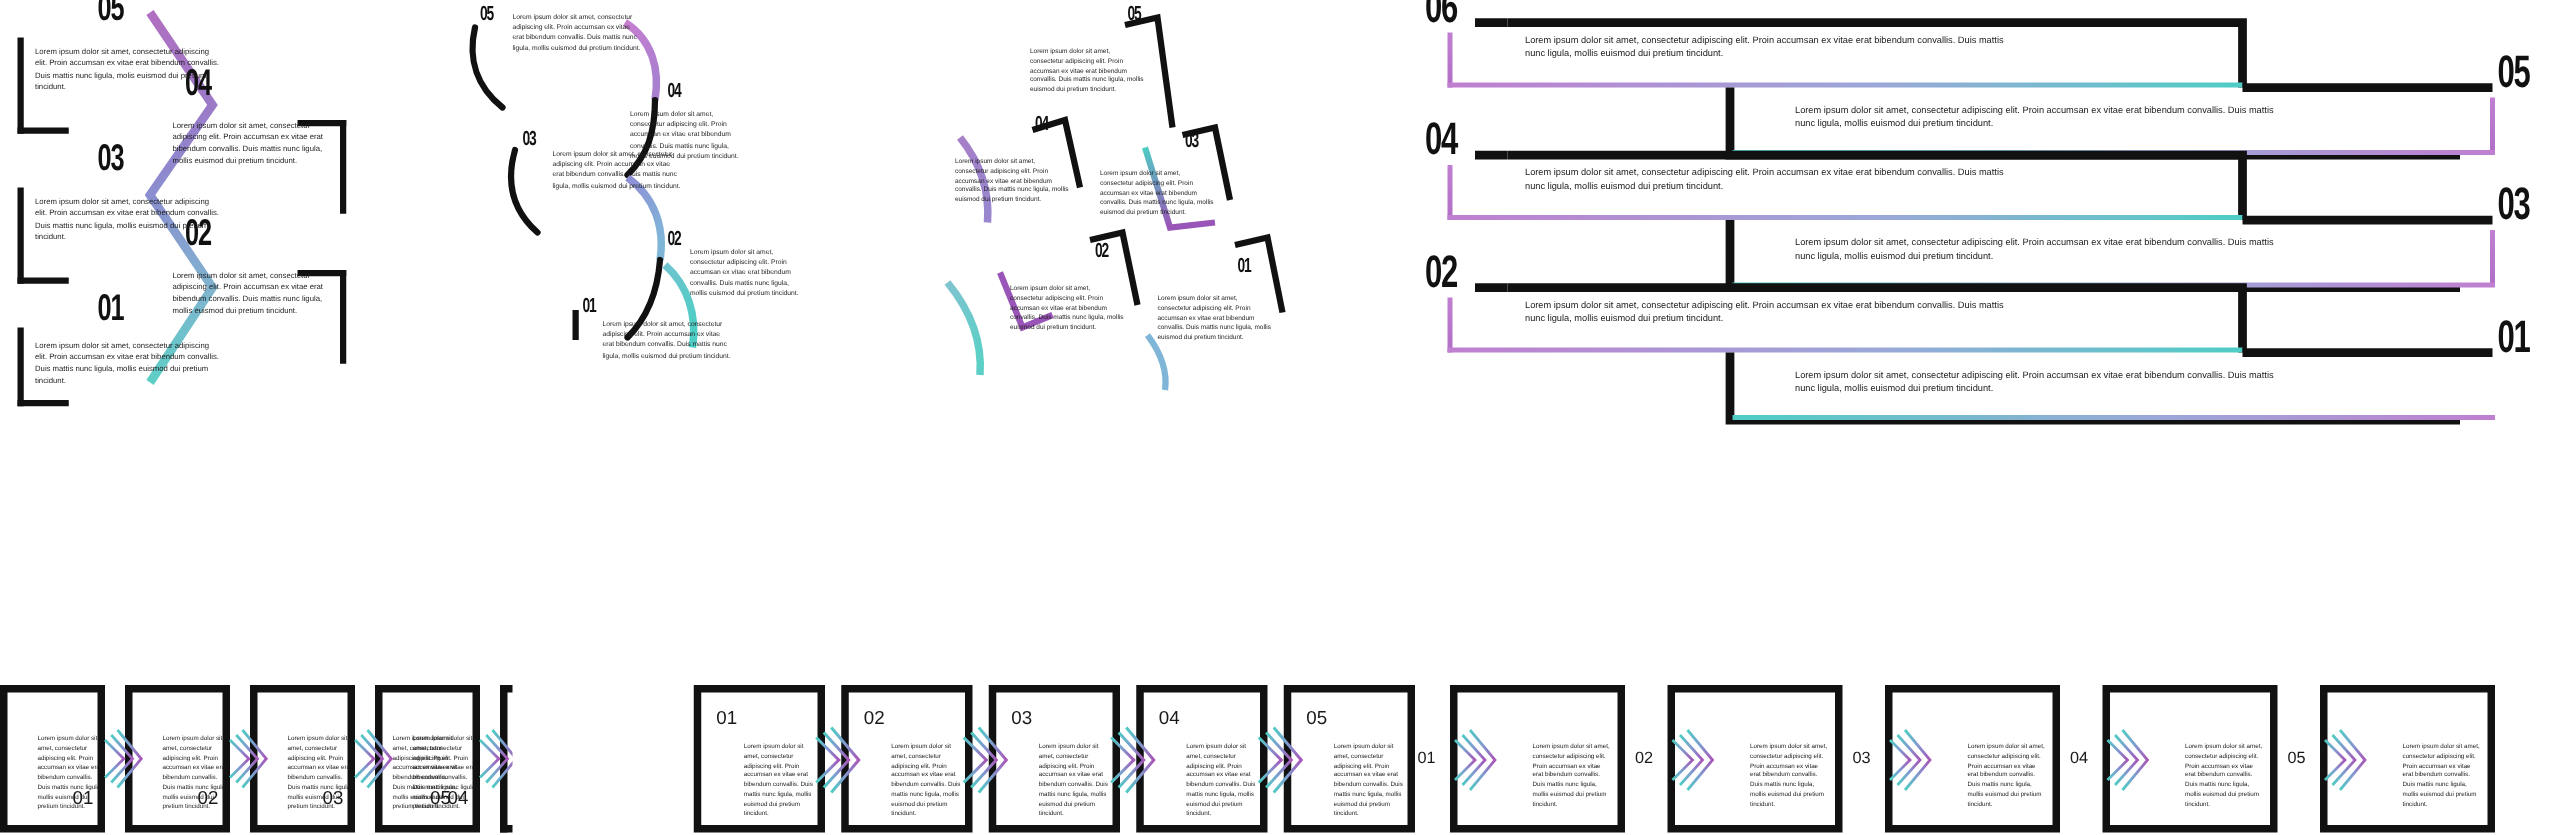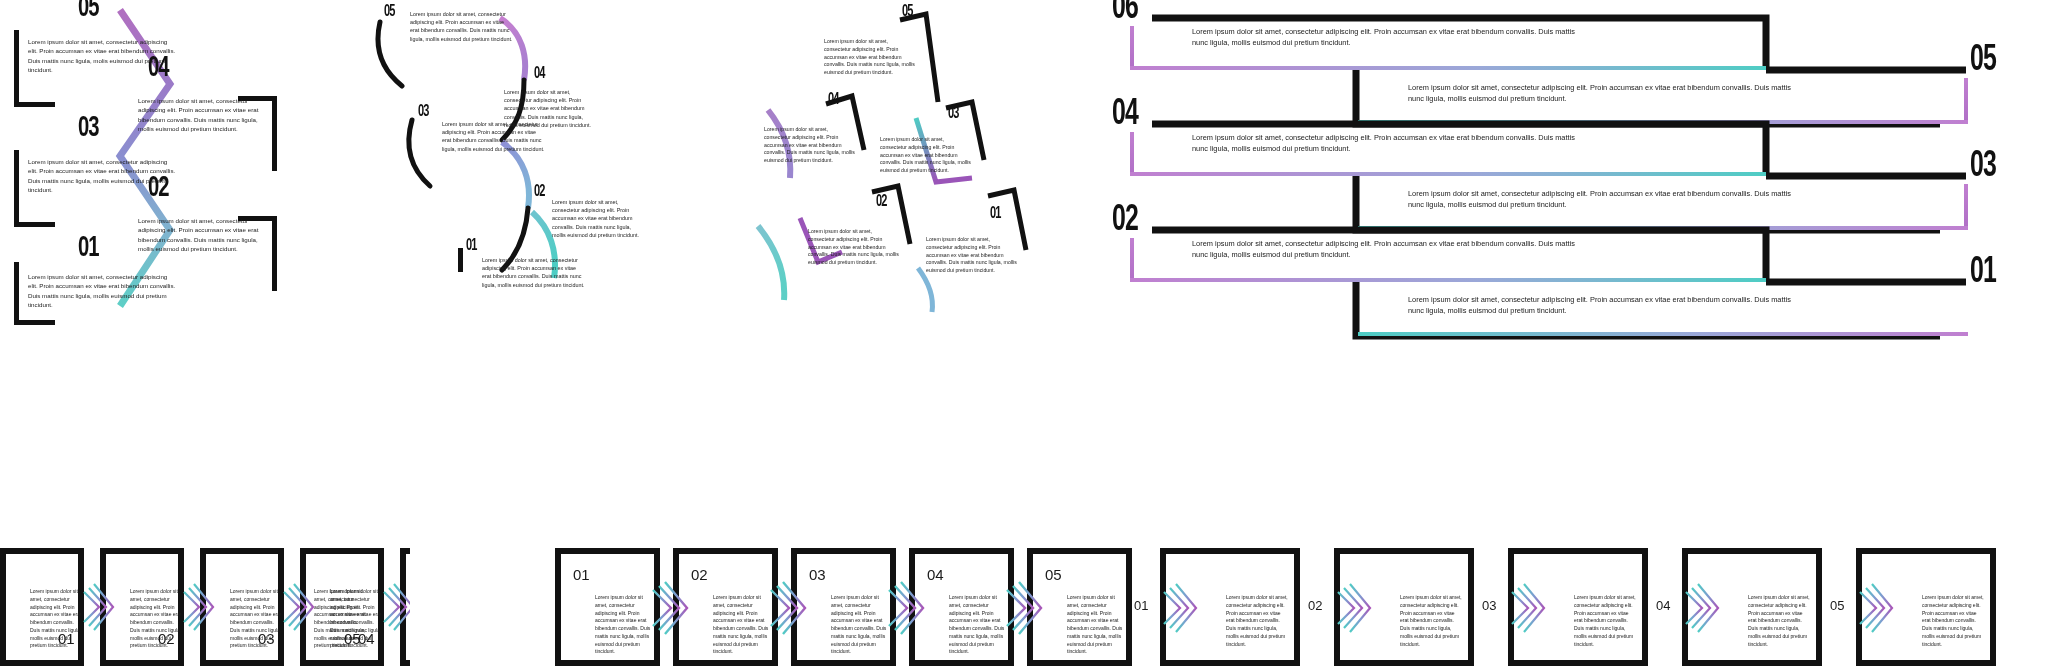--- a/index.html
+++ b/index.html
@@ -26,21 +26,21 @@
   #p2{left:372px;top:0;width:300px;height:340px;}
   #p2 .n{position:absolute;font-size:13px;}
   #p2 .t{position:absolute;width:104px;font-size:5.4px;line-height:1.52;}
 
   
   #p3{left:740px;top:0;width:320px;height:340px;}
   #p3 .n{position:absolute;font-size:12px;}
   #p3 .t{position:absolute;width:92px;font-size:5.2px;line-height:1.5;}
 
   
-  #p4{left:1108px;top:0;width:888px;height:345px;}
+  #p4{left:1136px;top:0;width:888px;height:345px;}
   #p4 .num4{position:absolute;font-size:27px;}
   #p4 .rtxt{position:absolute;font-size:7.4px;line-height:1.55;width:390px;}
 
   
   .strip{position:absolute;top:548px;height:118px;}
   .bbox{position:absolute;top:0;height:118px;box-sizing:border-box;
         border:6px solid #111;background:#fff;}
   .btxt{position:absolute;font-size:5.0px;line-height:1.55;}
   .bnum{position:absolute;font-size:15px;}
 

